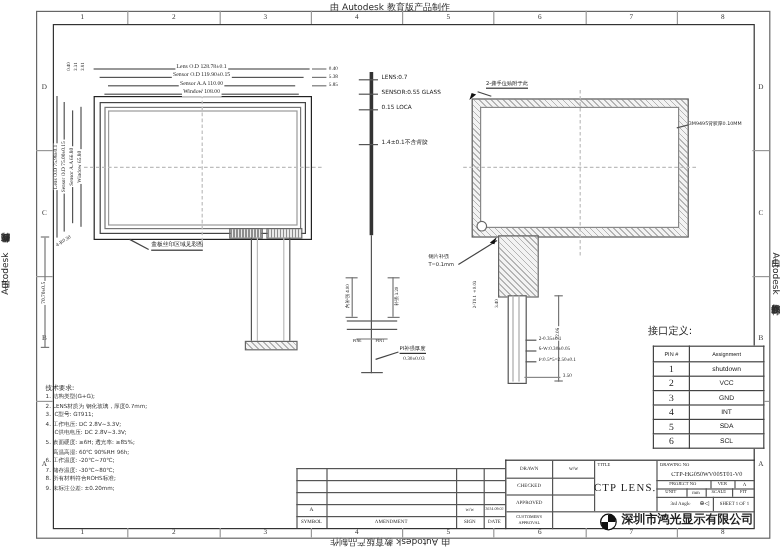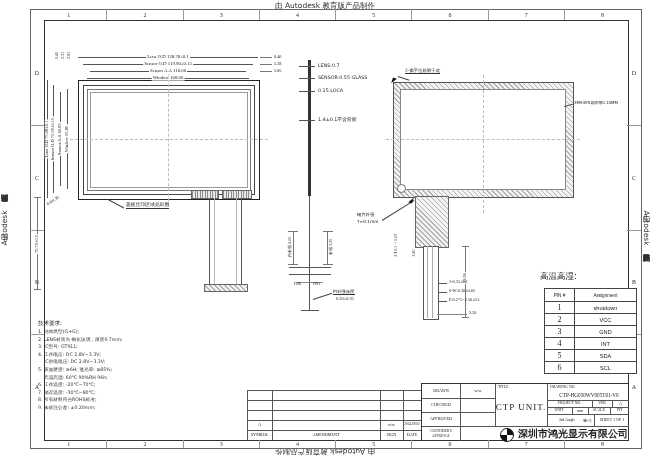--- a/index.html
+++ b/index.html
@@ -185,21 +185,21 @@
   <div class="t" style="left:449px;top:289px;font-size:4.3px;">6-W:0.30±0.05</div>
   <div class="t" style="left:449px;top:298px;font-size:4.3px;">P:0.5*5=2.50±0.1</div>
   <div class="lh" style="left:437px;top:314px;width:30px;background:#888;"></div>
   <div class="t" style="left:469px;top:311px;font-size:4.3px;">3.50</div>
   <div class="t vt" style="left:394px;top:234px;font-size:4px;">2-T0.1±0.03</div>
   <div class="t" style="left:357px;top:213px;font-size:4.3px;font-family:'DejaVu Sans',sans-serif;">钢片补强</div>
   <div class="t" style="left:357px;top:219.5px;font-size:4.3px;font-family:'DejaVu Sans',sans-serif;">T=0.1mm</div>
   <div class="lh" style="left:382px;top:220px;width:38px;transform:rotate(-32deg);transform-origin:left center;background:#444;"></div>
   <div class="tri" style="left:409px;top:197px;border-bottom:6px solid #111;border-left:4px solid transparent;transform:rotate(18deg);"></div>
 
-  <div class="t" style="left:540px;top:272px;font-size:8.5px;font-family:'DejaVu Sans',sans-serif;">高温高湿:</div>
+  <div class="t" style="left:540px;top:272px;font-size:8.5px;font-family:'DejaVu Sans',sans-serif;">接口定义:</div>
   <table class="pins" style="left:544px;top:288px;width:93px;">
     <tbody>
         <tr style="height:13px;">
       <th style="width:30px;font-size:4.6px;font-weight:normal;">PIN #</th>
       <th style="width:63px;font-size:4.6px;font-weight:normal;">Assignment</th>
     </tr>
     <tr style="height:12px;">
           <td style="font-size:8px;font-family:'Liberation Serif',serif;">1</td>
           <td style="font-size:5.6px;">shutdown</td>
         </tr>
@@ -276,21 +276,21 @@
     <div class="lv" style="left:166px;top:23px;height:7px;"></div>
     <div class="lv" style="left:188px;top:23px;height:7px;"></div>
     <div class="lv" style="left:172px;top:30px;height:12px;"></div>
 
     <div class="t cc" style="left:19px;top:7px;font-size:4.2px;">DRAWN</div>
     <div class="t cc" style="left:56px;top:7px;font-size:4.4px;">w/w</div>
     <div class="t cc" style="left:19px;top:21px;font-size:4.2px;">CHECKED</div>
     <div class="t cc" style="left:19px;top:35px;font-size:4.2px;">APPROVED</div>
     <div class="a" style="left:1px;top:43px;width:36px;height:13px;display:flex;align-items:center;justify-content:center;text-align:center;font-size:3.5px;font-family:'Liberation Serif',serif;white-space:normal;line-height:1.3;">CUSTOMER'S APPROVAL</div>
     <div class="t" style="left:76px;top:2px;font-size:3.8px;">TITLE</div>
-    <div class="t cc" style="left:99px;top:23px;font-size:9px;letter-spacing:1px;">CTP  UNIT.</div>
+    <div class="t cc" style="left:99px;top:23px;font-size:9px;letter-spacing:1px;">CTP  LENS.</div>
     <div class="t" style="left:128px;top:2px;font-size:3.8px;">DRAWING NO</div>
     <div class="t cc" style="left:167px;top:11.5px;font-size:5.2px;">CTP-HG050WV005T01-V0</div>
     <div class="t cc" style="left:147px;top:19.5px;font-size:3.8px;">PROJECT NO</div>
     <div class="t cc" style="left:180px;top:19.5px;font-size:3.8px;">VER</div>
     <div class="t cc" style="left:198.5px;top:19.5px;font-size:4.2px;">A</div>
     <div class="t cc" style="left:137px;top:26.5px;font-size:3.8px;">UNIT</div>
     <div class="t cc" style="left:158px;top:26.5px;font-size:4px;">mm</div>
     <div class="t cc" style="left:177px;top:26.5px;font-size:3.8px;">SCALE</div>
     <div class="t cc" style="left:197.5px;top:26.5px;font-size:3.8px;">FIT</div>
     <div class="t cc" style="left:145px;top:36px;font-size:4.2px;">3rd Angle</div>

